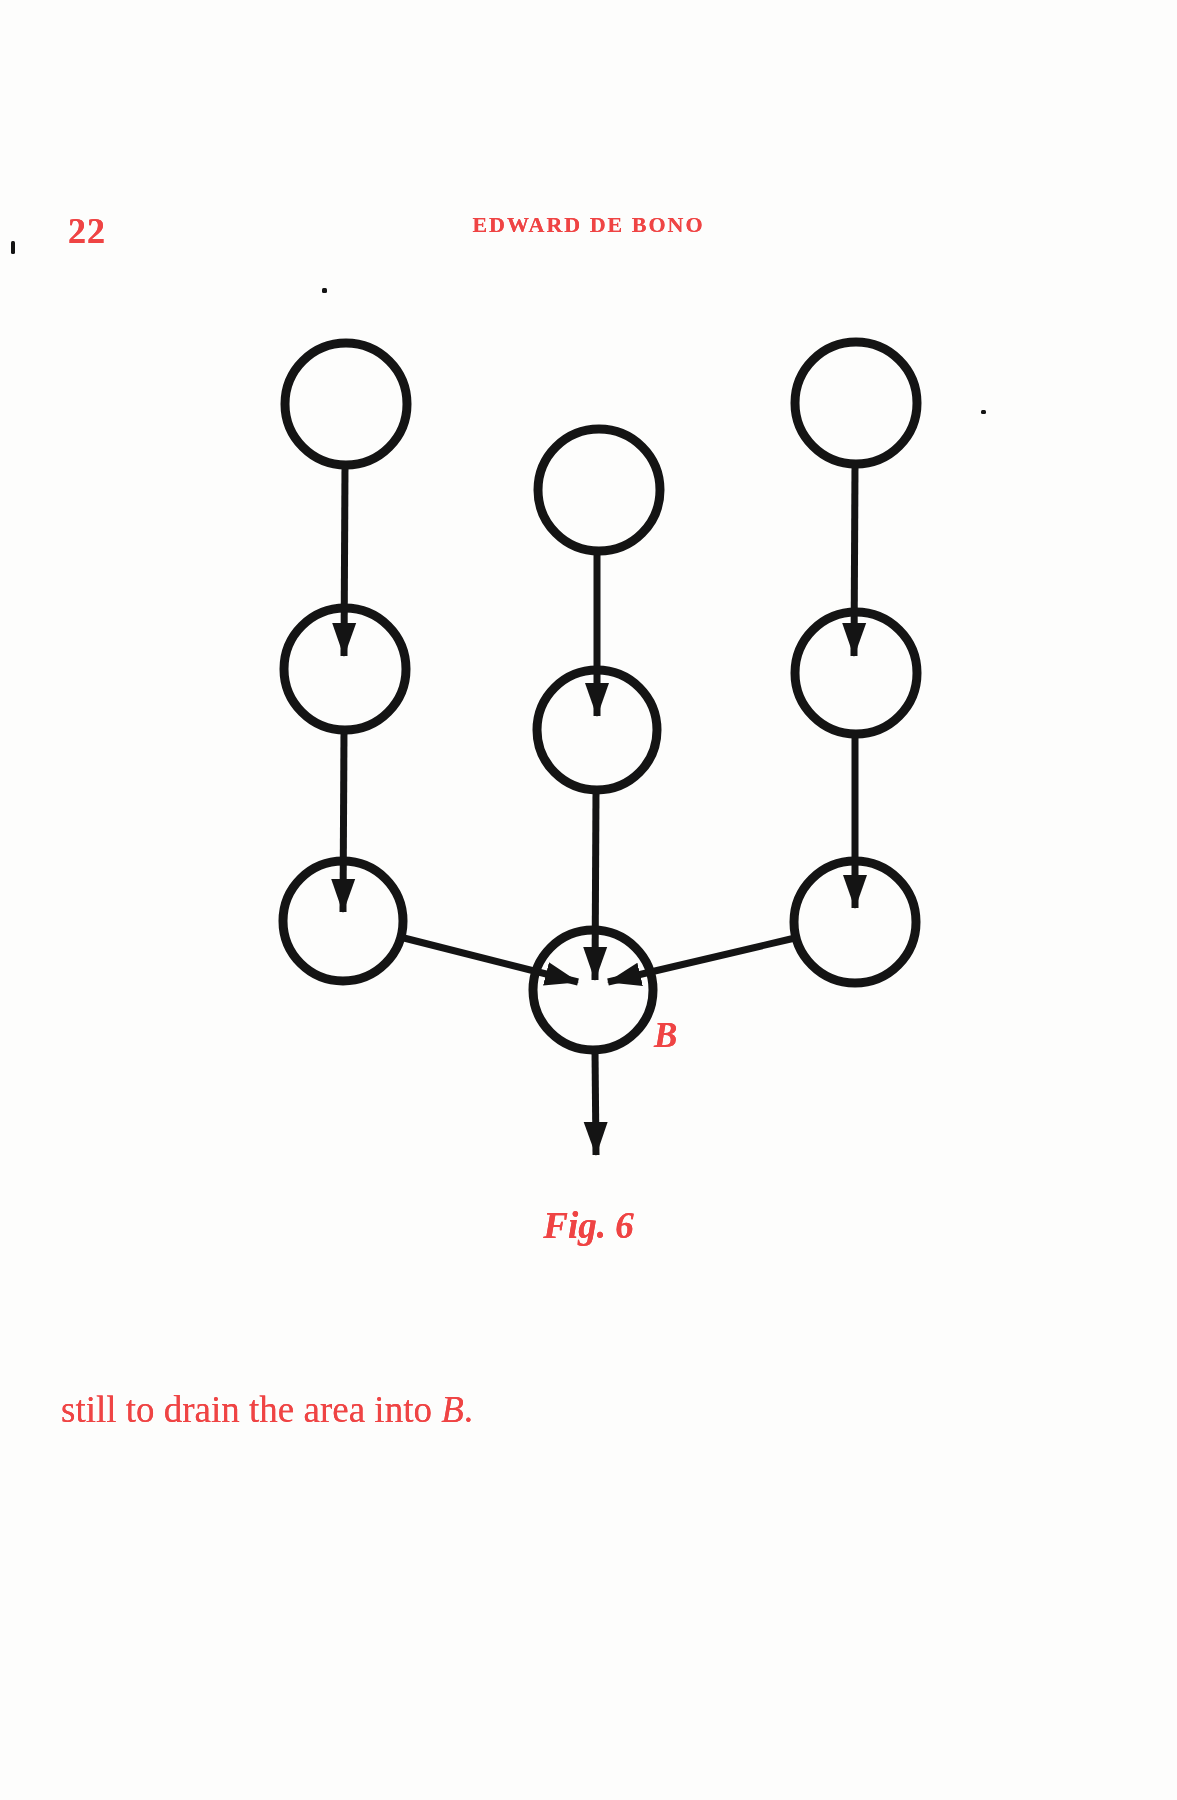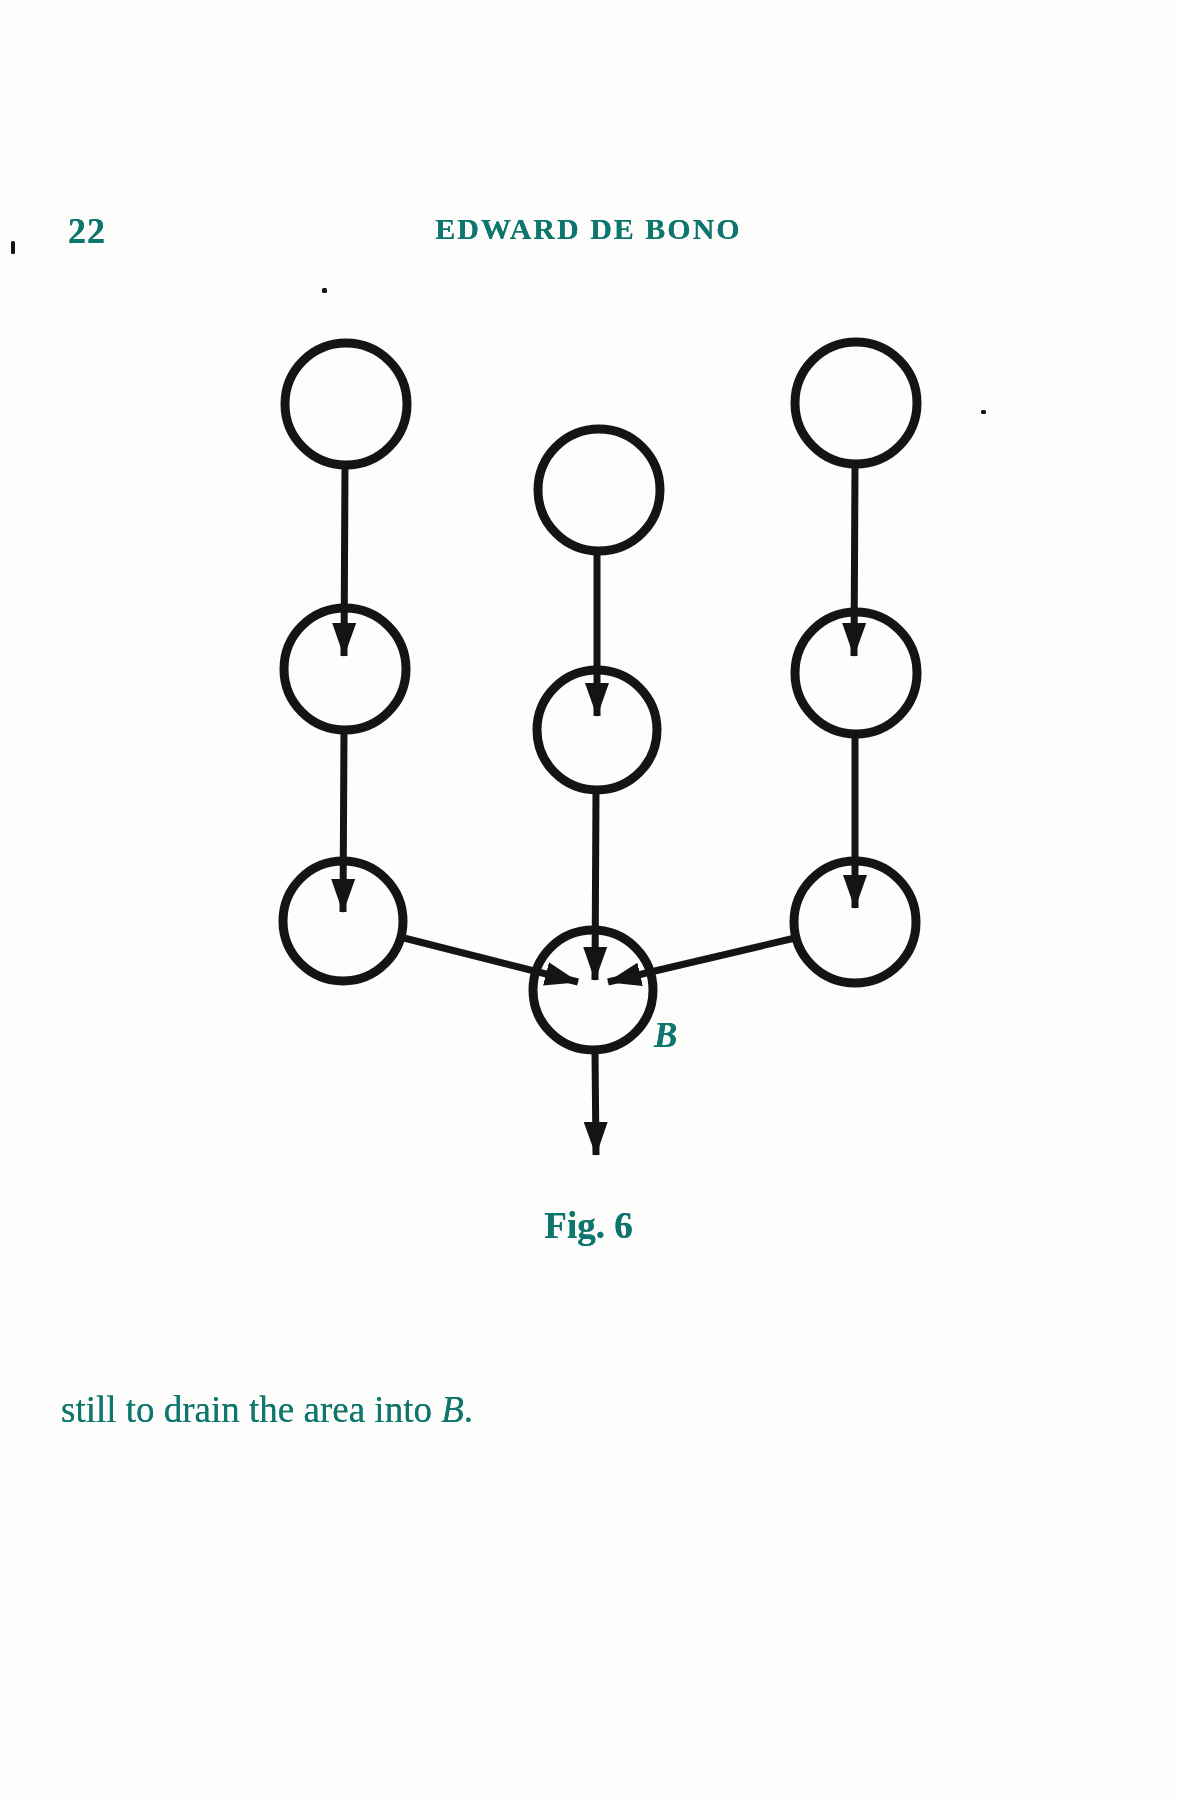--- a/index.html
+++ b/index.html
@@ -3,45 +3,45 @@
 <meta charset="utf-8">
 <style>
   html,body { margin:0; padding:0; background:#e8e8e8; }
   .page {
     position:relative;
     width:1177px; height:1800px;
     margin:0 auto;
     background:#fdfdfc;
     overflow:hidden;
     font-family:"Liberation Serif", serif;
-    color:#0f766e;
+    color:#ef4444;
   }
   .page * { text-shadow:0 0 0.6px currentColor; }
 
   .page-number {
     position:absolute; left:68px; top:210px;
     font-size:36px; font-weight:bold; letter-spacing:1px;
   }
   .running-header {
     position:absolute; left:0; top:212px; width:1177px;
     text-align:center;
-    font-size:30px; font-weight:bold; letter-spacing:2px;
+    font-size:22px; font-weight:bold; letter-spacing:2px;
     white-space:pre;
   }
   .diagram-svg {
     position:absolute; left:0; top:0; width:1177px; height:1800px;
   }
   .node-label-b {
     position:absolute; left:654px; top:1016px;
     font-size:35px; font-style:italic; font-weight:bold;
   }
   .fig-caption {
     position:absolute; left:0; top:1204px; width:1177px;
     text-align:center;
-    font-size:37px; font-weight:bold;
+    font-size:37px; font-style:italic; font-weight:bold;
   }
   .body-paragraph {
     position:absolute; left:61px; top:1384px; width:1056px;
     font-size:37px; line-height:52px;
   }
   .pline { text-align:justify; text-align-last:justify; }
   .pline.first { text-indent:52px; }
   .pline.last { text-align:left; text-align-last:left; }
   .it { font-style:italic; }
 </style>

